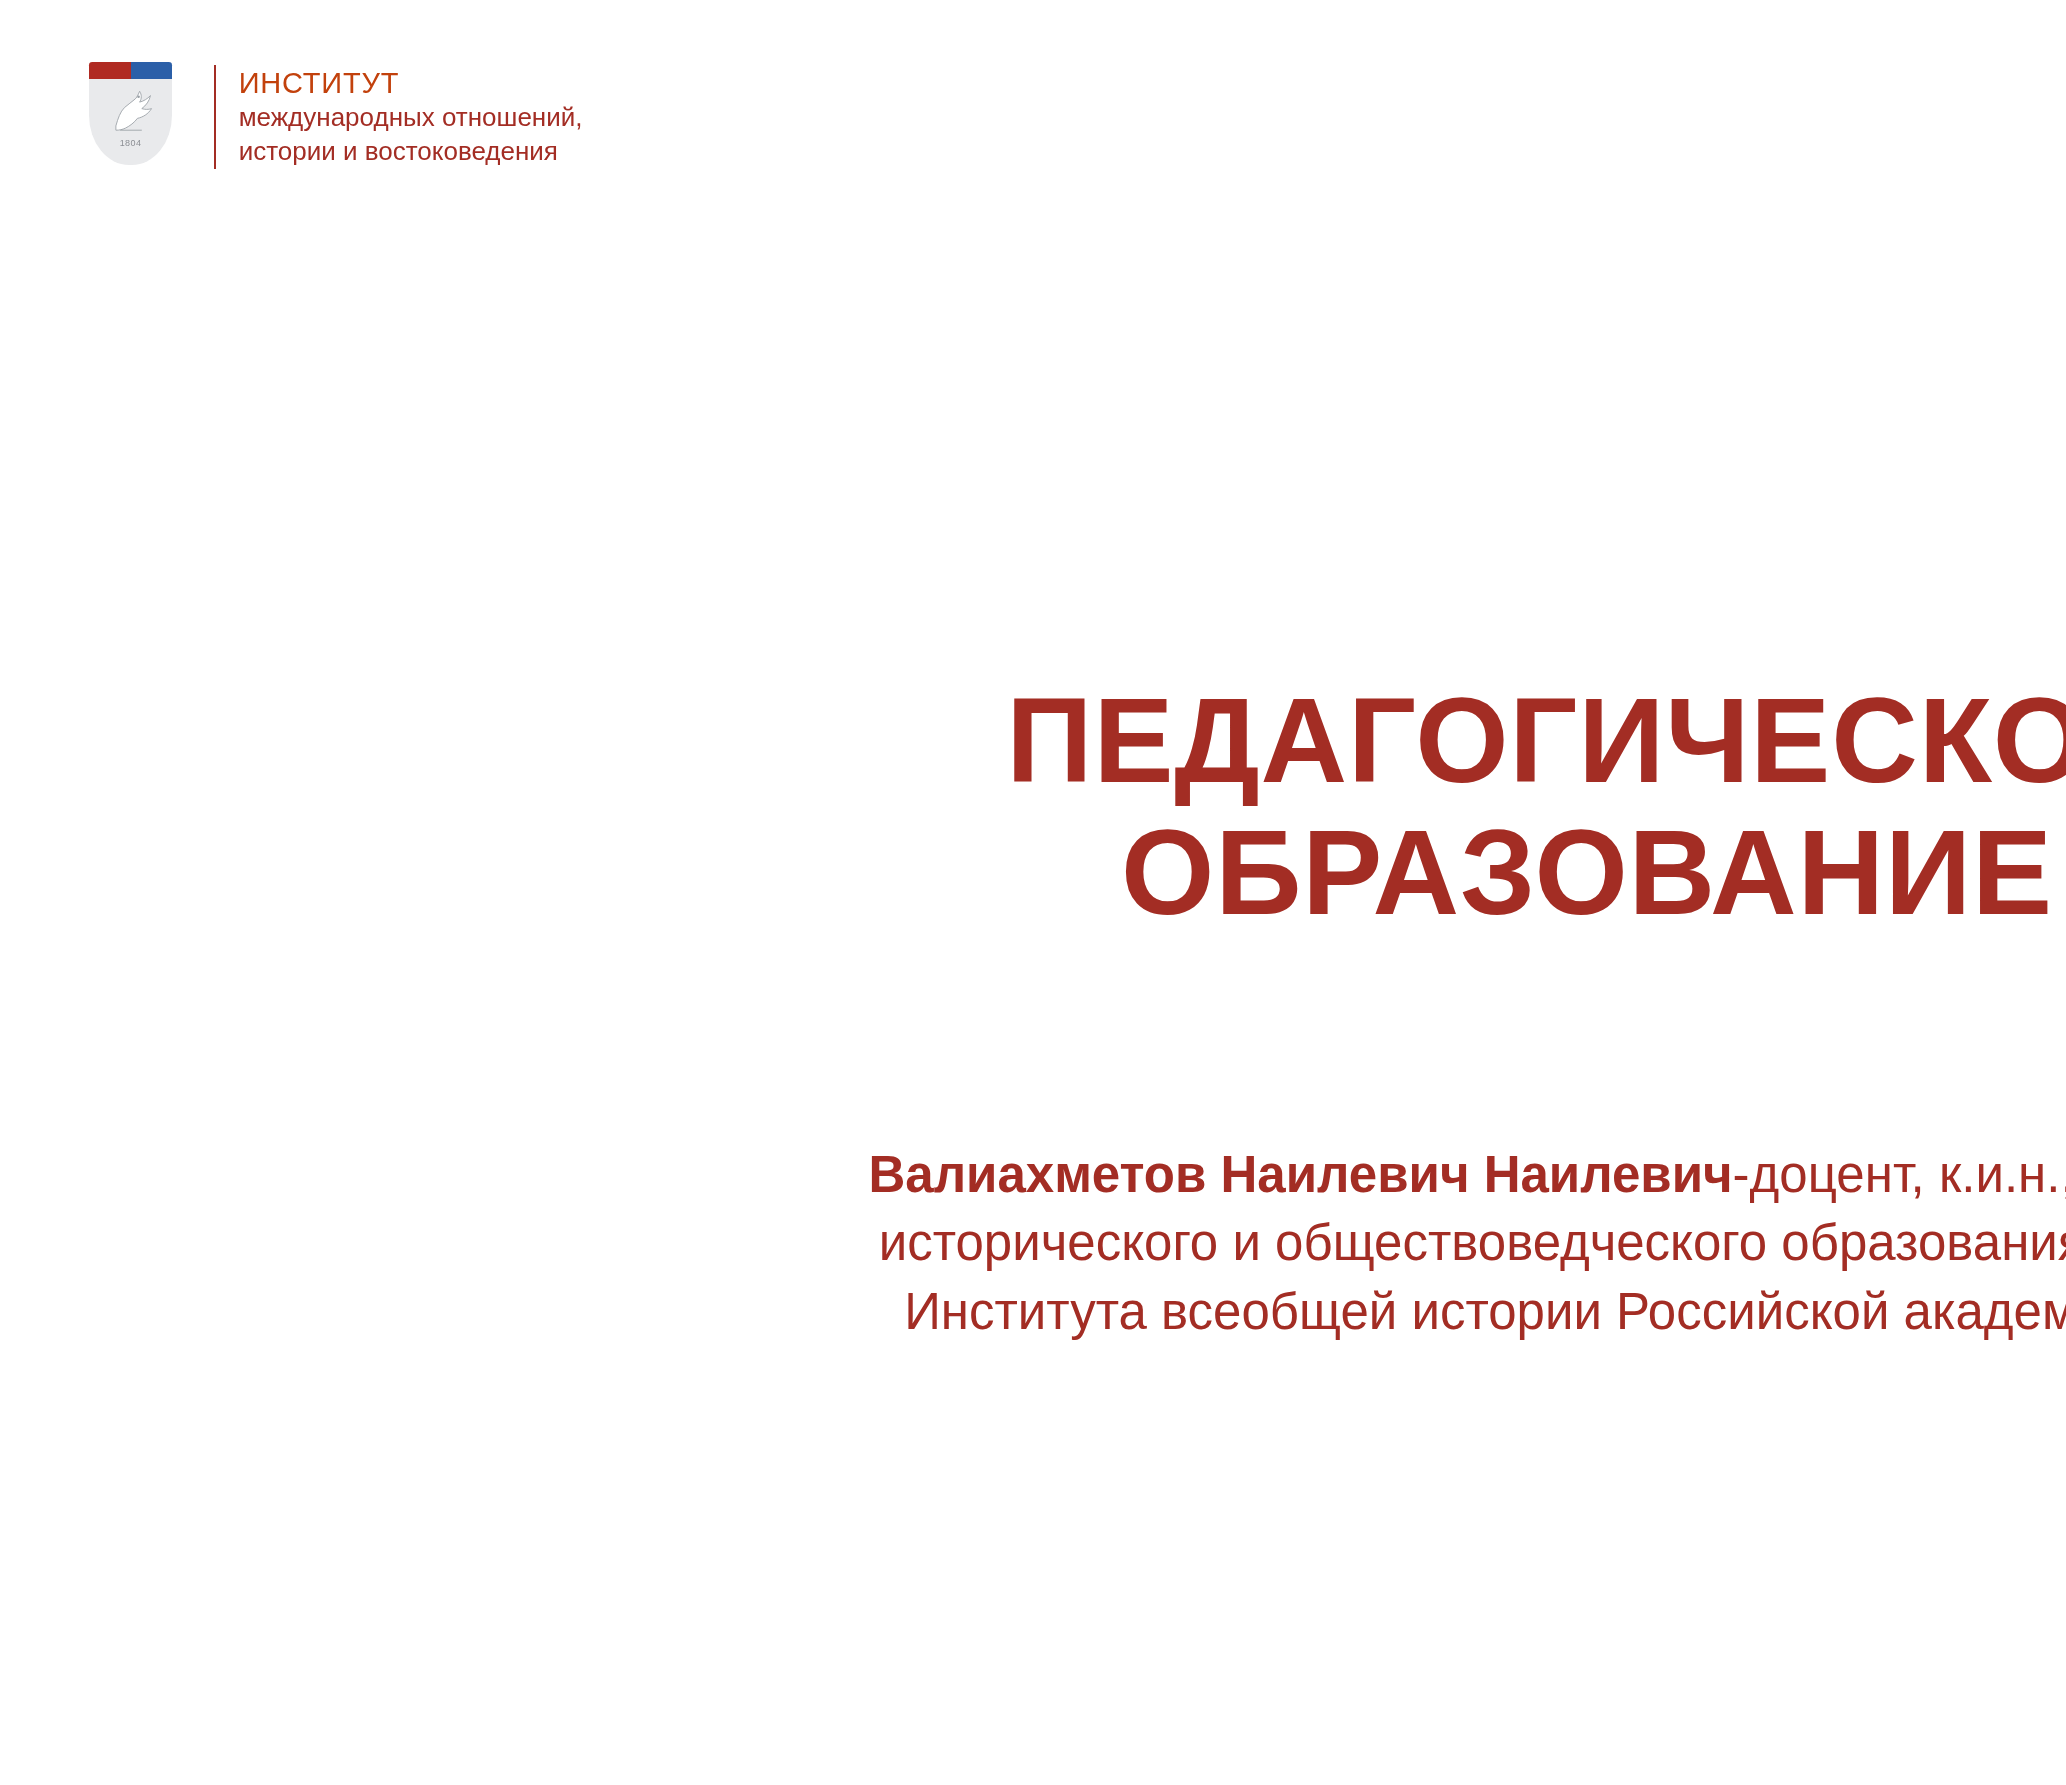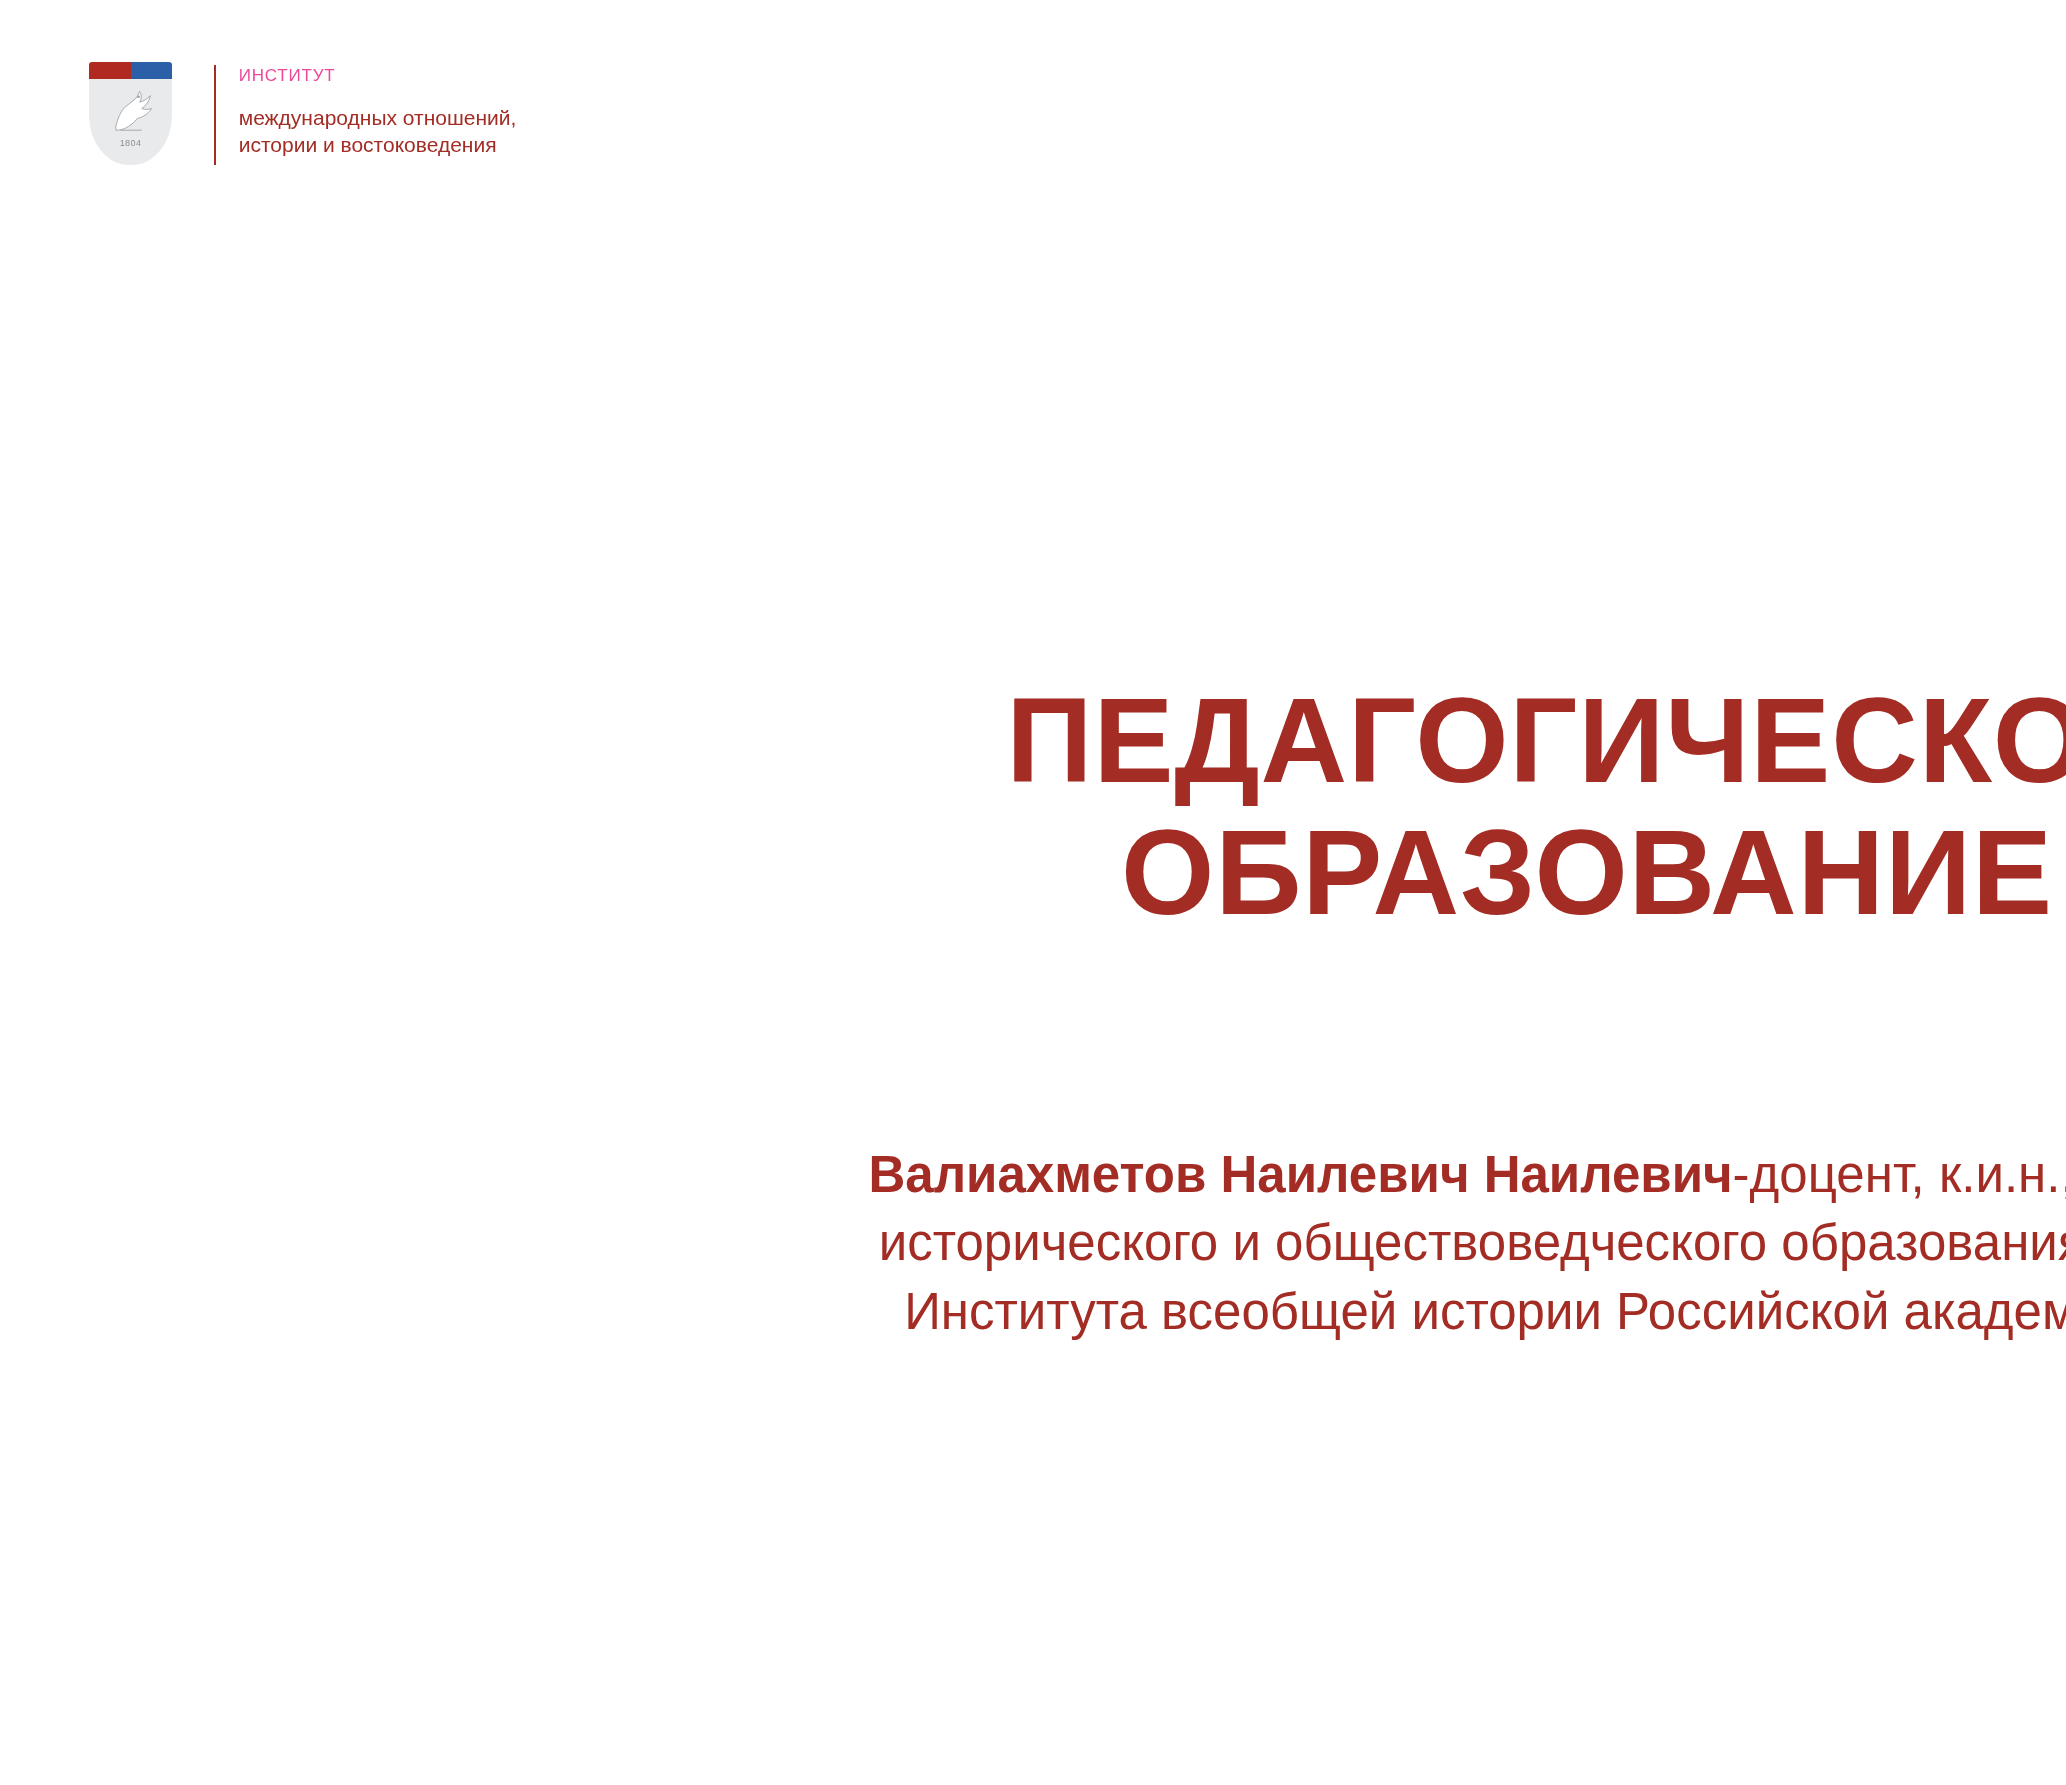--- a/index.html
+++ b/index.html
@@ -91,31 +91,31 @@
     background: #a32d24;
     margin: 3.3px 23px 0 23px;
     align-self: stretch;
     min-height: 95px;
   }
 
   .institute-block {
     padding-top: 4.1px;
   }
   .institute-title {
-    font-size: 17px;
+    font-size: 29px;
     letter-spacing: 0.8px;
-    color: #ec4899;
+    color: #c2410c;
     line-height: 1.18;
   }
   .institute-sub {
-    font-size: 21px;
+    font-size: 26px;
     line-height: 1.3;
     color: #a32d24;
     white-space: pre-line;
-    margin-top: 18px;
+    margin-top: 1px;
   }
 
   
   .slide-title {
     position: absolute;
     top: 674px;
     left: 0;
     width: 3174px;
     text-align: center;
     font-size: 120px;

